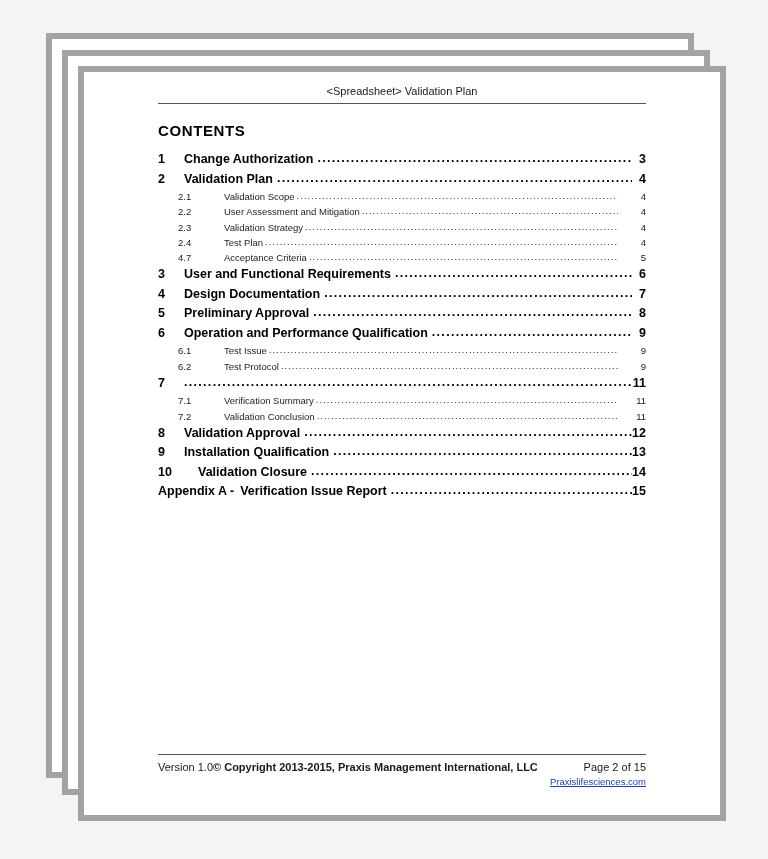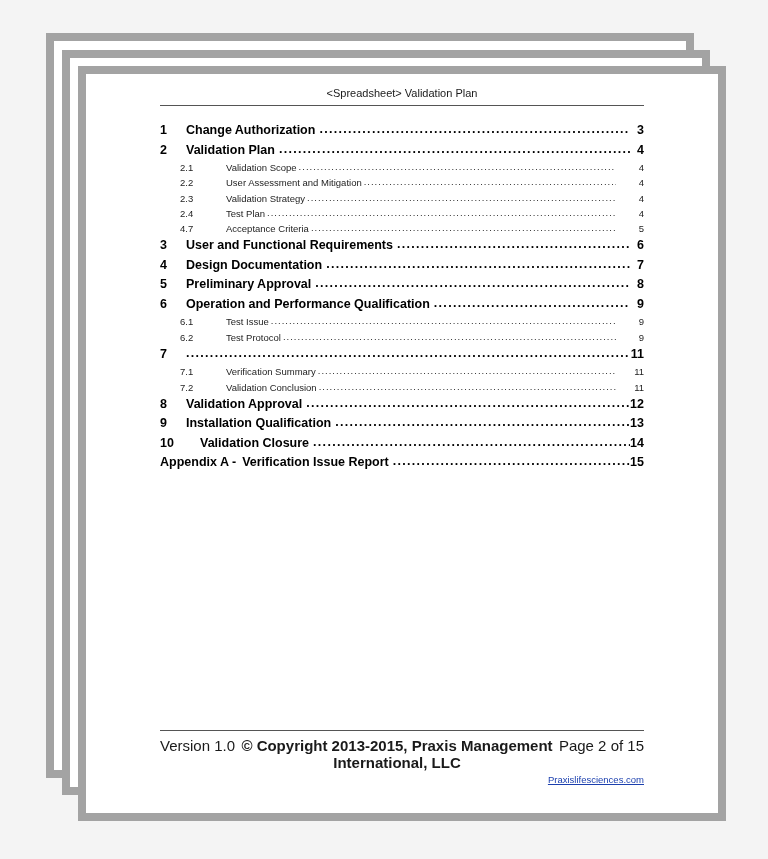--- a/index.html
+++ b/index.html
@@ -35,21 +35,21 @@
     position: absolute;
     left: 0; top: 0;
     width: 768px; height: 859px;
     background: #f4f4f4;
   }
 
   
   .page {
     position: absolute;
     background: #ffffff;
-    border: 8px solid #a3a3a3;
+    border: 6px solid #a3a3a3;
     box-sizing: border-box;
   }
   .page-back2 {
     left: 46px; top: 33px;
     width: 648px; height: 745px;
     z-index: 1;
   }
   .page-back1 {
     left: 62px; top: 50px;
     width: 648px; height: 745px;
@@ -161,27 +161,26 @@
     left: 74px; right: 74px;
     bottom: 28px;
   }
   .footer-rule {
     border-top: 1px solid #555;
     margin-bottom: 6px;
   }
   .footer-line {
     display: flex;
     align-items: baseline;
-    font-size: 15px;
+    font-size: 11px;
     color: #1a1a1a;
   }
   .footer-version { flex: 0 0 auto; }
   .footer-copy {
     flex: 1 1 auto;
-    text-align: center;
     font-weight: bold;
   }
   .footer-pages { flex: 0 0 auto; }
   .footer-link {
     text-align: right;
     font-size: 9.5px;
     margin-top: 3px;
   }
   .footer-link a {
     color: #1b3fae;
@@ -203,20 +202,21 @@
 
   <div class="page page-back1">
     <div class="page-header">&lt;Spreadsheet&gt; Validation Plan</div>
   </div>
 
   <div class="page page-front">
     <div class="page-header">&lt;Spreadsheet&gt; Validation Plan</div>
     <div class="header-rule"></div>
 
     <div class="content-area">
+      <div class="contents-title">CONTENTS</div>
       <div class="toc" id="toc">
           <div class="toc-row level1">
             <span class="toc-num">1</span>
             <span class="toc-text">Change Authorization</span>
             <span class="leader">....................................................................................................................................................................................</span>
             <span class="toc-page">3</span>
           </div>
           <div class="toc-row level1">
             <span class="toc-num">2</span>
             <span class="toc-text">Validation Plan</span>

